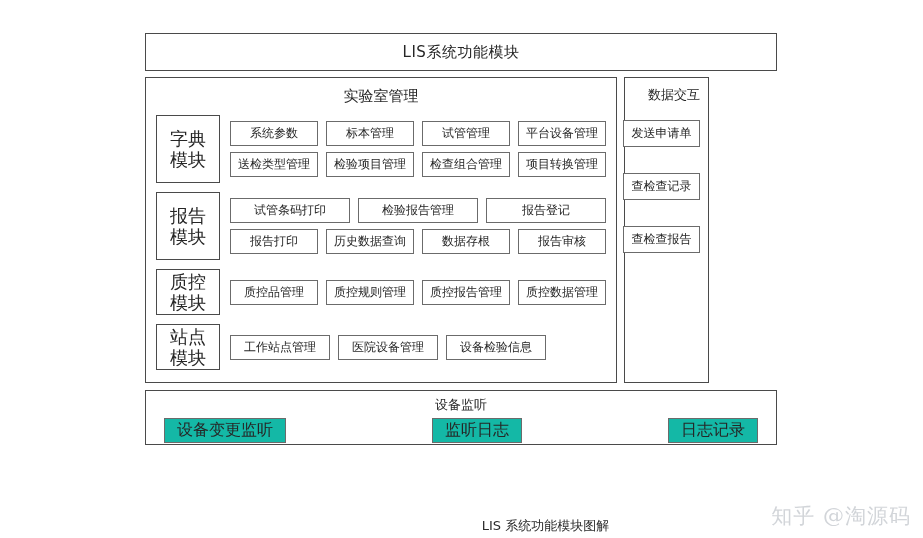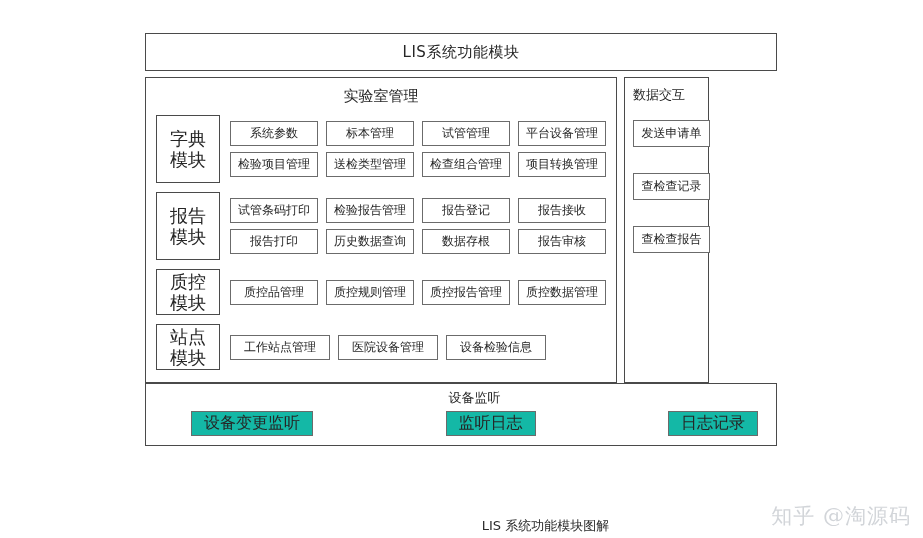--- a/index.html
+++ b/index.html
@@ -104,21 +104,21 @@
   .module-row.partial .cell { flex: 0 0 100px; }
 
   
   .data-panel {
     border: 1.5px solid #4a4a4a;
     width: 85px;
     box-sizing: border-box;
     padding: 8px 8px 8px 8px;
     display: flex;
     flex-direction: column;
-    align-items: flex-start;
+    align-items: flex-end;
   }
   .data-title {
     font-size: 13px;
     margin-bottom: 16px;
   }
   .data-btn {
     border: 1px solid #6b6b6b;
     width: 77px;
     height: 27px;
     display: flex;
@@ -127,25 +127,25 @@
     font-size: 12px;
     white-space: nowrap;
     margin-bottom: 26px;
     box-sizing: border-box;
     background: #fff;
   }
 
   
   .monitor-panel {
     border: 1.5px solid #4a4a4a;
-    height: 63px;
+    margin-top: 7px;
+    height: 55px;
     box-sizing: border-box;
     position: relative;
     padding-top: 5px;
-    padding-left: 27px;
   }
   .monitor-title {
     text-align: center;
     font-size: 13px;
   }
   .monitor-btns {
     display: flex;
     justify-content: space-between;
     padding: 4px 18px 0 18px;
   }
@@ -206,39 +206,38 @@
           <span>模块</span>
         </div>
         <div class="module-rows">
           <div class="module-row">
             <div class="cell">系统参数</div>
             <div class="cell">标本管理</div>
             <div class="cell">试管管理</div>
             <div class="cell">平台设备管理</div>
           </div>
           <div class="module-row">
+            <div class="cell">送检类型管理</div>
             <div class="cell">检验项目管理</div>
-            <div class="cell">送检类型管理</div>
             <div class="cell">检查组合管理</div>
             <div class="cell">项目转换管理</div>
           </div>
         </div>
       </div>
 
       <div class="module-block">
         <div class="module-tag tall">
           <span>报告</span>
           <span>模块</span>
         </div>
         <div class="module-rows">
           <div class="module-row">
             <div class="cell">试管条码打印</div>
             <div class="cell">检验报告管理</div>
             <div class="cell">报告登记</div>
-            <div class="cell">报告接收</div>
           </div>
           <div class="module-row">
             <div class="cell">报告打印</div>
             <div class="cell">历史数据查询</div>
             <div class="cell">数据存根</div>
             <div class="cell">报告审核</div>
           </div>
         </div>
       </div>
 

